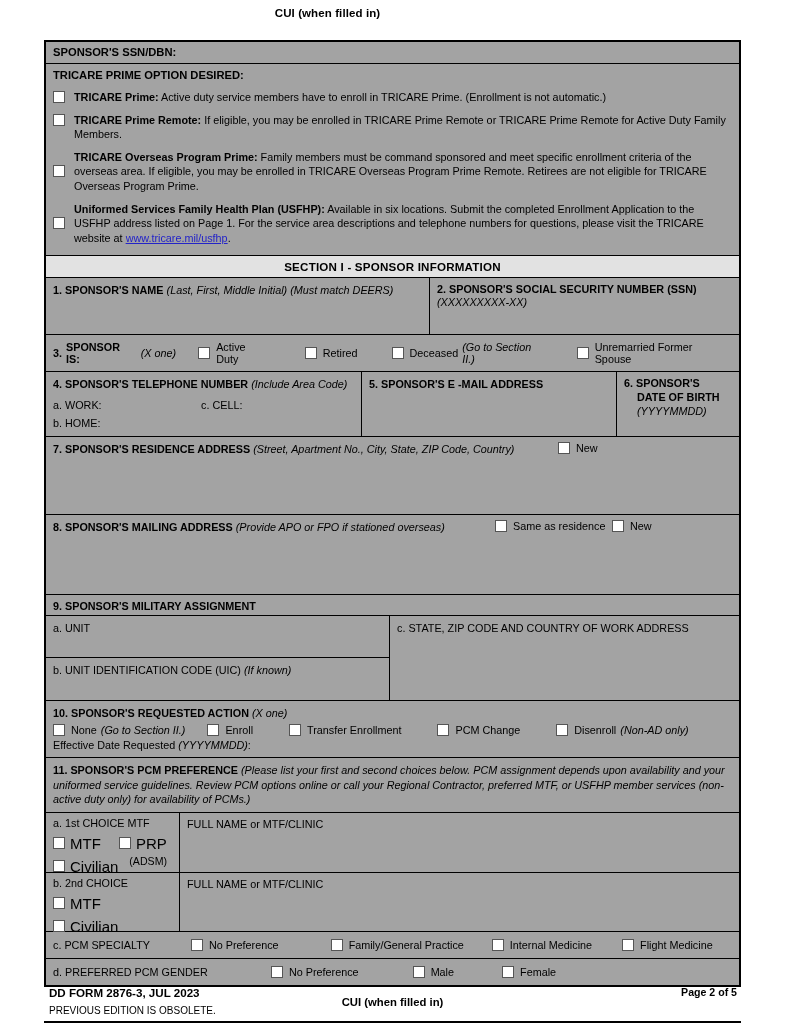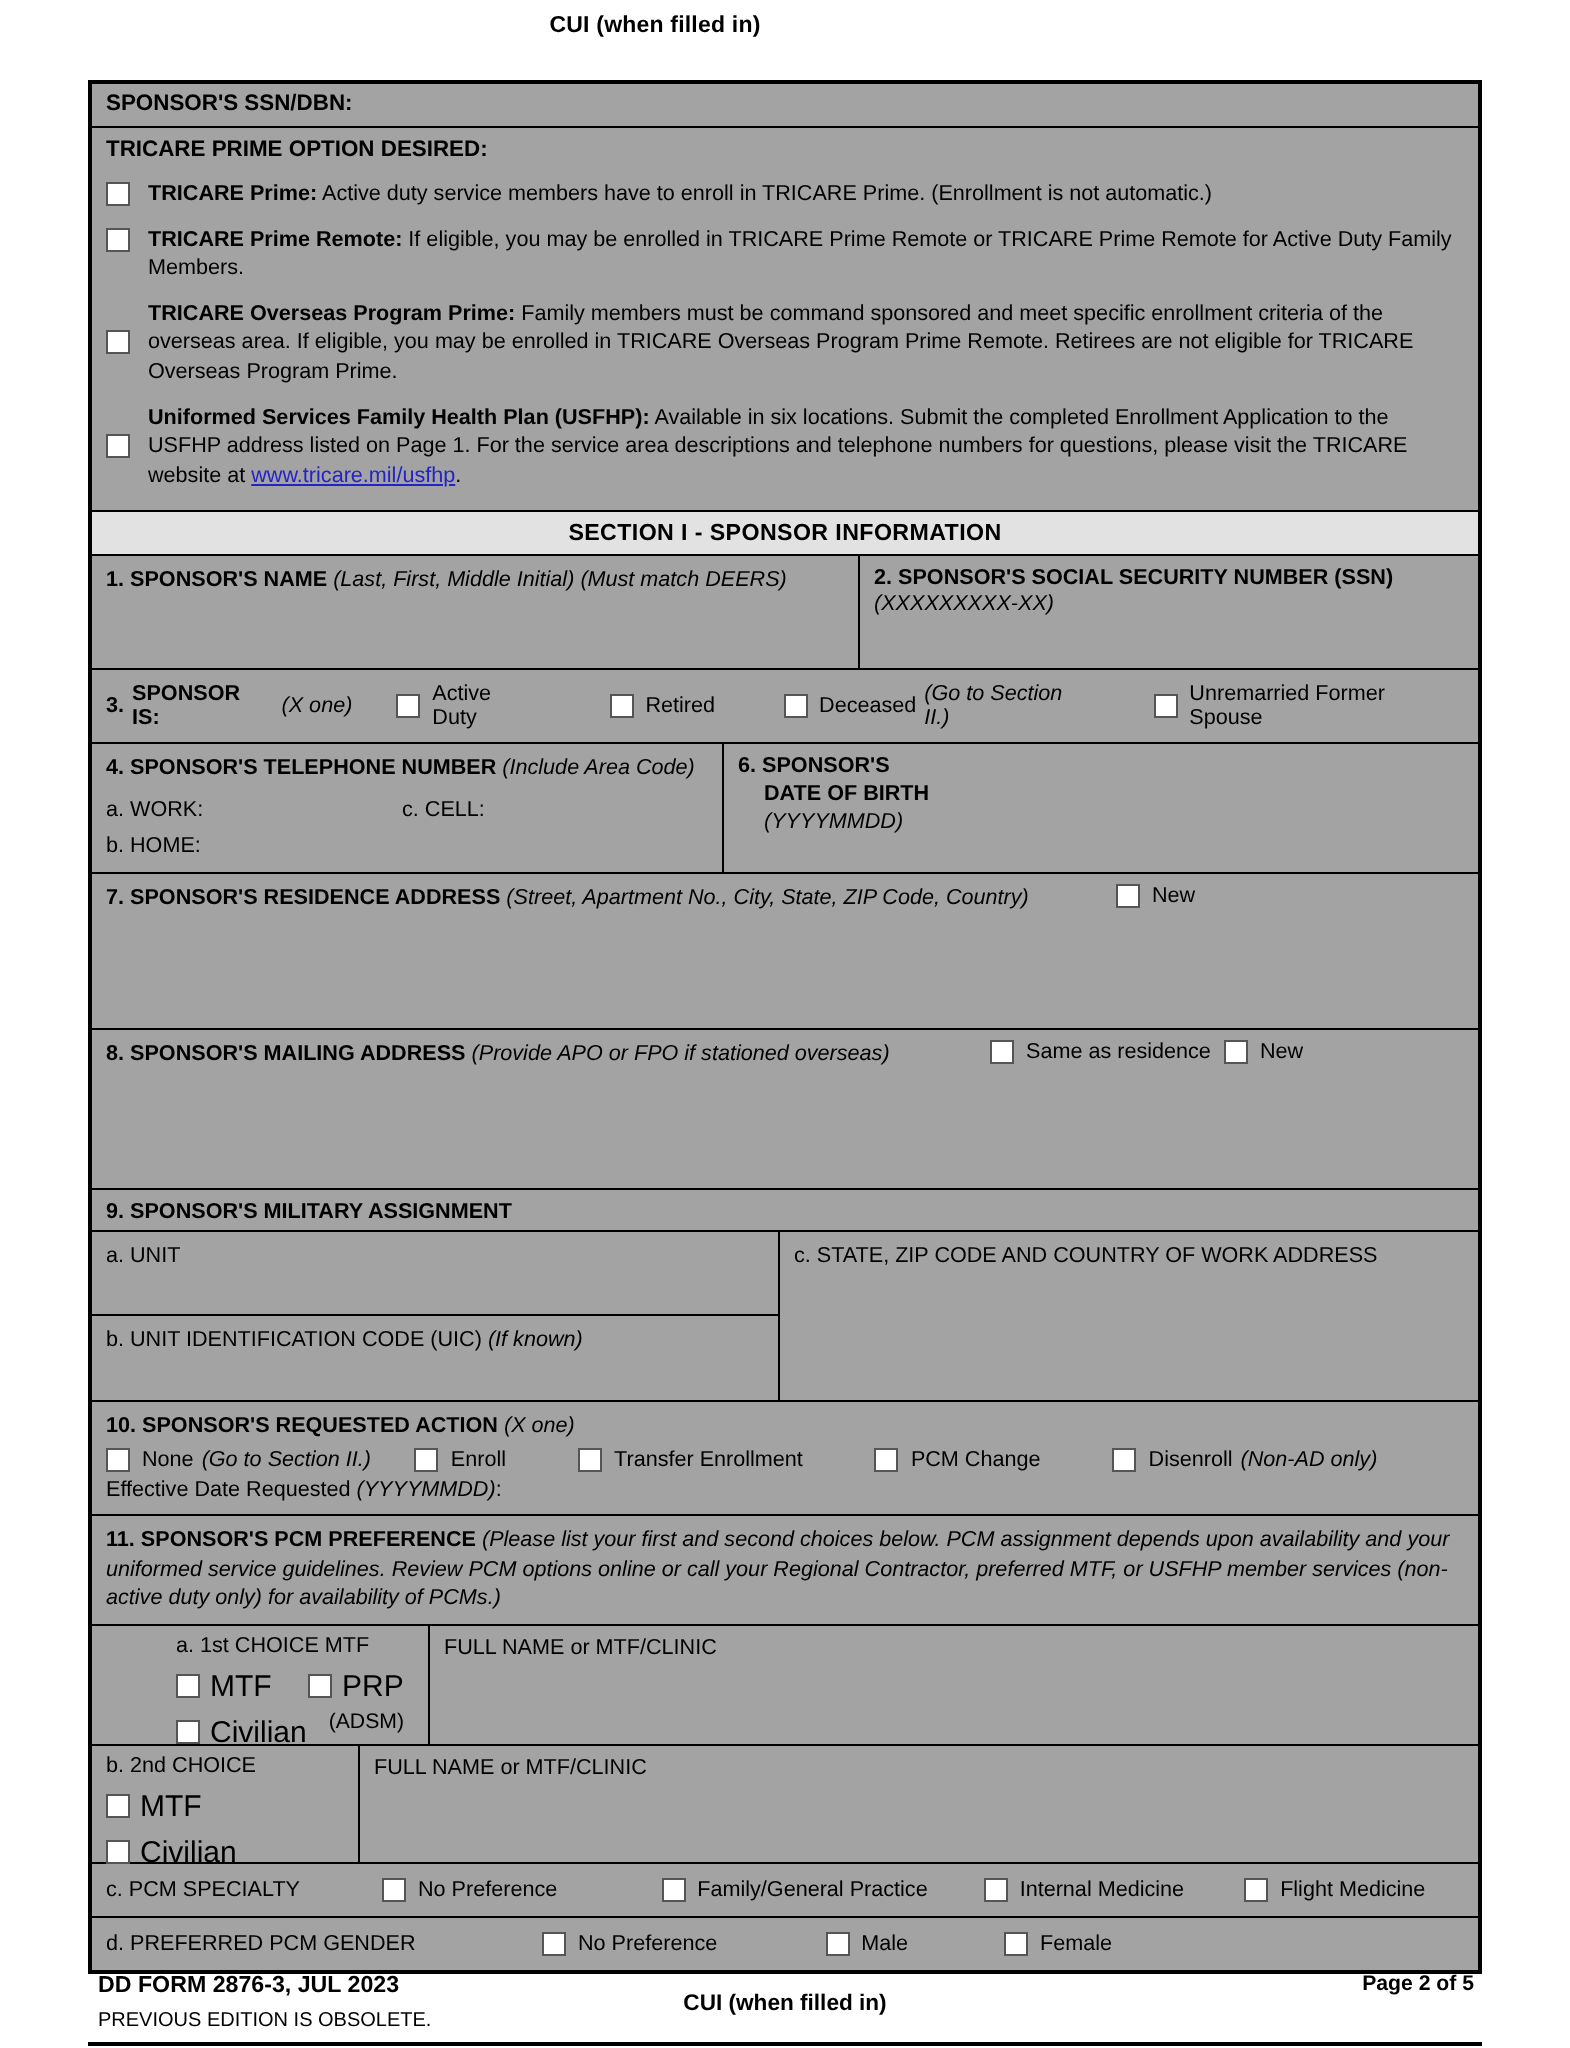--- a/index.html
+++ b/index.html
@@ -237,20 +237,26 @@
             <span class="b">4.</span>
             <span class="b">SPONSOR'S TELEPHONE NUMBER</span>
             <span class="i">(Include Area Code)</span>
           </div>
           <div style="position:relative;height:36px;font-size:10.8px;">
             <span style="position:absolute;left:7px;top:4px;">a. WORK:</span>
             <span style="position:absolute;left:155px;top:4px;">c. CELL:</span>
             <span style="position:absolute;left:7px;top:22px;">b. HOME:</span>
           </div>
         </div>
+        <div class="col vline" style="width:255px;">
+          <div class="pad fld-label" style="padding-top:5px;">
+            <span class="b">5.</span>
+            <span class="b">SPONSOR'S E -MAIL ADDRESS</span>
+          </div>
+        </div>
         <div class="col" style="flex:1 1 auto;">
           <div class="pad" style="padding-top:5px;line-height:13.6px;font-size:10.8px;">
             <div><span class="b">6.</span> <span class="b">SPONSOR'S</span></div>
             <div style="padding-left:13px;" class="b">DATE OF BIRTH</div>
             <div style="padding-left:13px;" class="i">(YYYYMMDD)</div>
           </div>
         </div>
       </div>
     </div>
 
@@ -346,21 +352,21 @@
 
     <div class="row">
       <div class="pad" style="padding-top:5px;padding-bottom:5px;padding-right:12px;font-size:10.8px;line-height:14.4px;">
         <span class="b">11.</span>
         <span class="b">SPONSOR'S PCM PREFERENCE</span>
         <span class="i" style="display:inline;">(Please list your first and second choices below. PCM assignment depends upon availability and your uniformed service guidelines. Review PCM options online or call your Regional Contractor, preferred MTF, or USFHP member services (non-active duty only) for availability of PCMs.)</span>
       </div>
     </div>
 
     <div class="row">
-      <div class="pcm-choice" style="height:59px;padding-left:35px;">
+      <div class="pcm-choice" style="height:59px;">
         <div class="pcm-left">
           <div style="font-size:10.8px;">a. 1st CHOICE MTF</div>
           <div style="display:flex;align-items:flex-start;">
             <div style="flex:0 0 66px;">
               <div class="pcm-cbrow">
                 <span class="cb"></span>
                 <span>MTF</span>
               </div>
               <div class="pcm-cbrow">
                 <span class="cb"></span>

